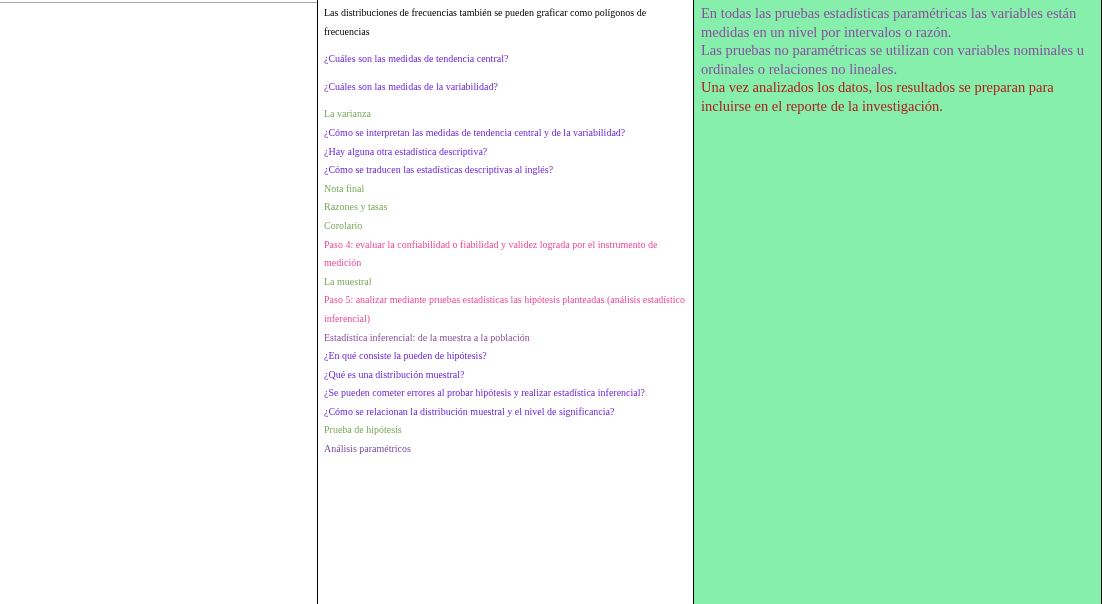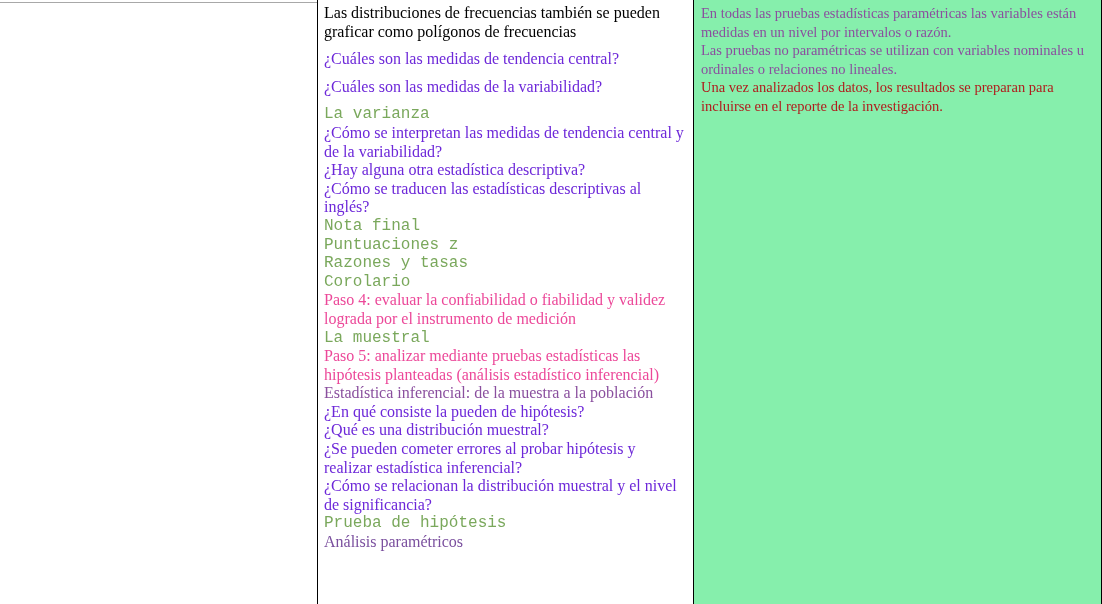--- a/index.html
+++ b/index.html
@@ -62,31 +62,31 @@
   .col-right {
     flex: 1 1 auto;
     border-right: 1px solid #000000;
     box-sizing: border-box;
     padding: 4px 8px 0 7px;
     background: #86efac;
   }
 
   
   .line {
-    font-size: 16px;
+    font-size: 10px;
     line-height: 18.6px;
     margin: 0;
     padding: 0;
     text-align: left;
     white-space: normal;
   }
 
   .c-black    { color: #000000; }
   .c-orange   { color: #6d28d9; }
-  .c-green    { color: #7aa85c; font-family: Liberation Mono, monospace; }
+  .c-green    { color: #7aa85c; }
   .c-blue     { color: #ec4899; }
   .c-purple   { color: #8a4f9e; }
   .c-violet   { color: #7a4f9e; }
   .c-crimson  { color: #b01c1c; }
 
   .spacer-sm { height: 9px; }
 
   .rline {
     font-size: 14.5px;
     line-height: 18.6px;
@@ -109,21 +109,20 @@
       <div class="spacer-sm"></div>
       <p class="line c-orange">¿Cuáles son las medidas de tendencia central?</p>
       <div class="spacer-sm"></div>
       <p class="line c-orange">¿Cuáles son las medidas de la variabilidad?</p>
       <div class="spacer-sm"></div>
       <p class="line c-green">La varianza</p>
       <p class="line c-orange">¿Cómo se interpretan las medidas de tendencia central y de la variabilidad?</p>
       <p class="line c-orange">¿Hay alguna otra estadística descriptiva?</p>
       <p class="line c-orange">¿Cómo se traducen las estadísticas descriptivas al inglés?</p>
       <p class="line c-green">Nota final</p>
-      <p class="line c-green">Puntuaciones z</p>
       <p class="line c-green">Razones y tasas</p>
       <p class="line c-green">Corolario</p>
       <p class="line c-blue">Paso 4: evaluar la confiabilidad o fiabilidad y validez lograda por el instrumento de medición</p>
       <p class="line c-green">La muestral</p>
       <p class="line c-blue">Paso 5: analizar mediante pruebas estadísticas las hipótesis planteadas (análisis estadístico inferencial)</p>
       <p class="line c-purple">Estadística inferencial: de la muestra a la población</p>
       <p class="line c-orange">¿En qué consiste la pueden de hipótesis?</p>
       <p class="line c-orange">¿Qué es una distribución muestral?</p>
       <p class="line c-orange">¿Se pueden cometer errores al probar hipótesis y realizar estadística inferencial?</p>
       <p class="line c-orange">¿Cómo se relacionan la distribución muestral y el nivel de significancia?</p>

